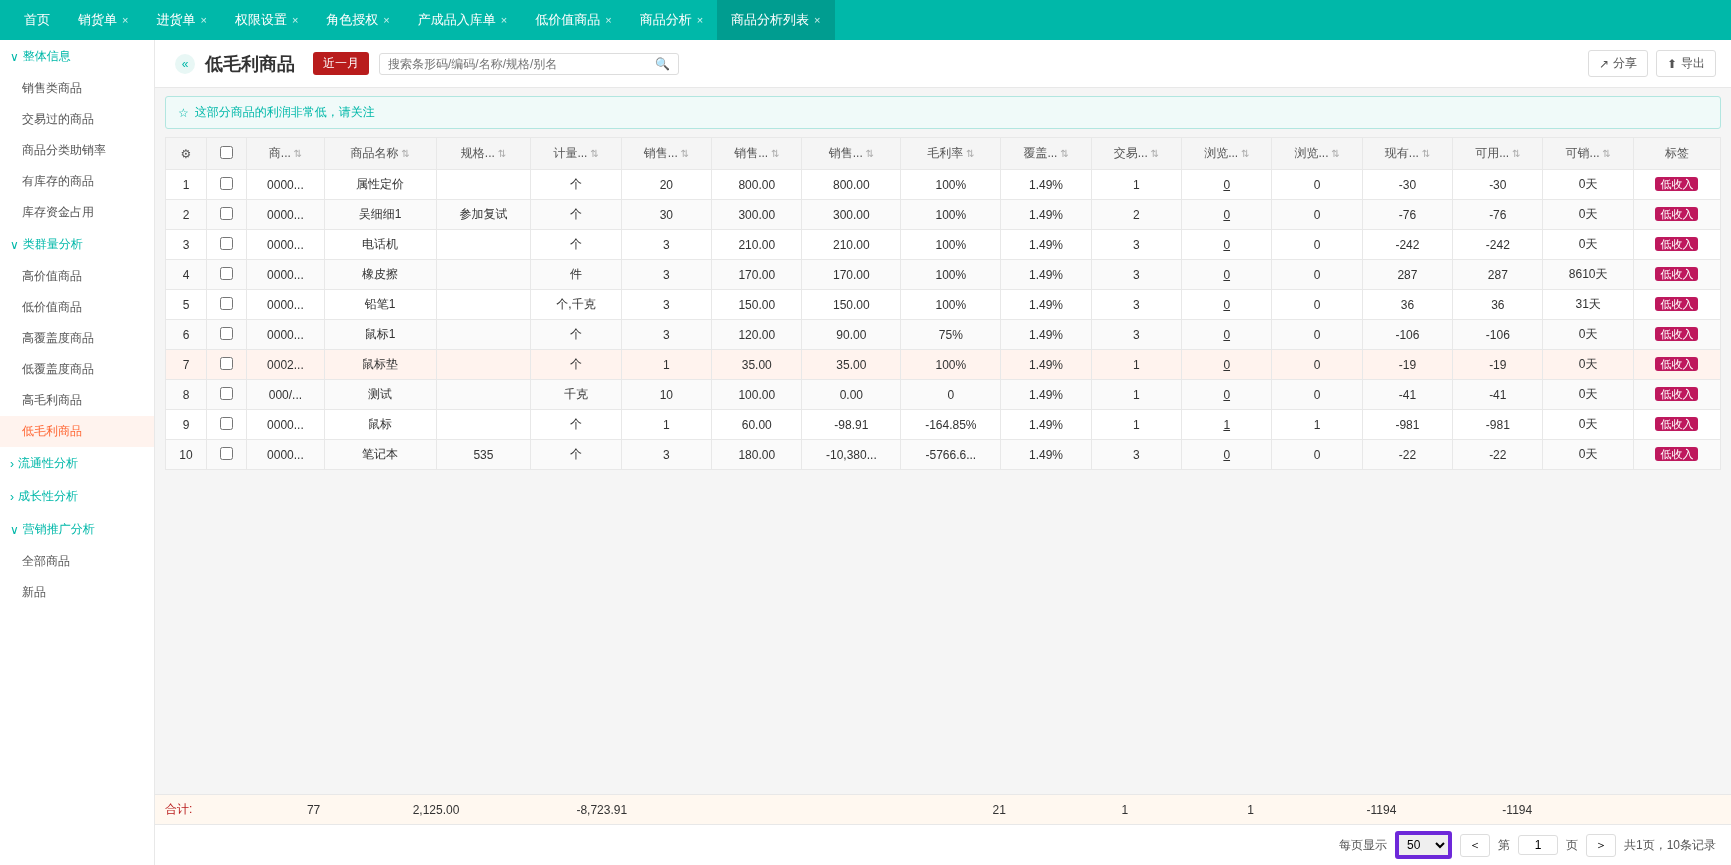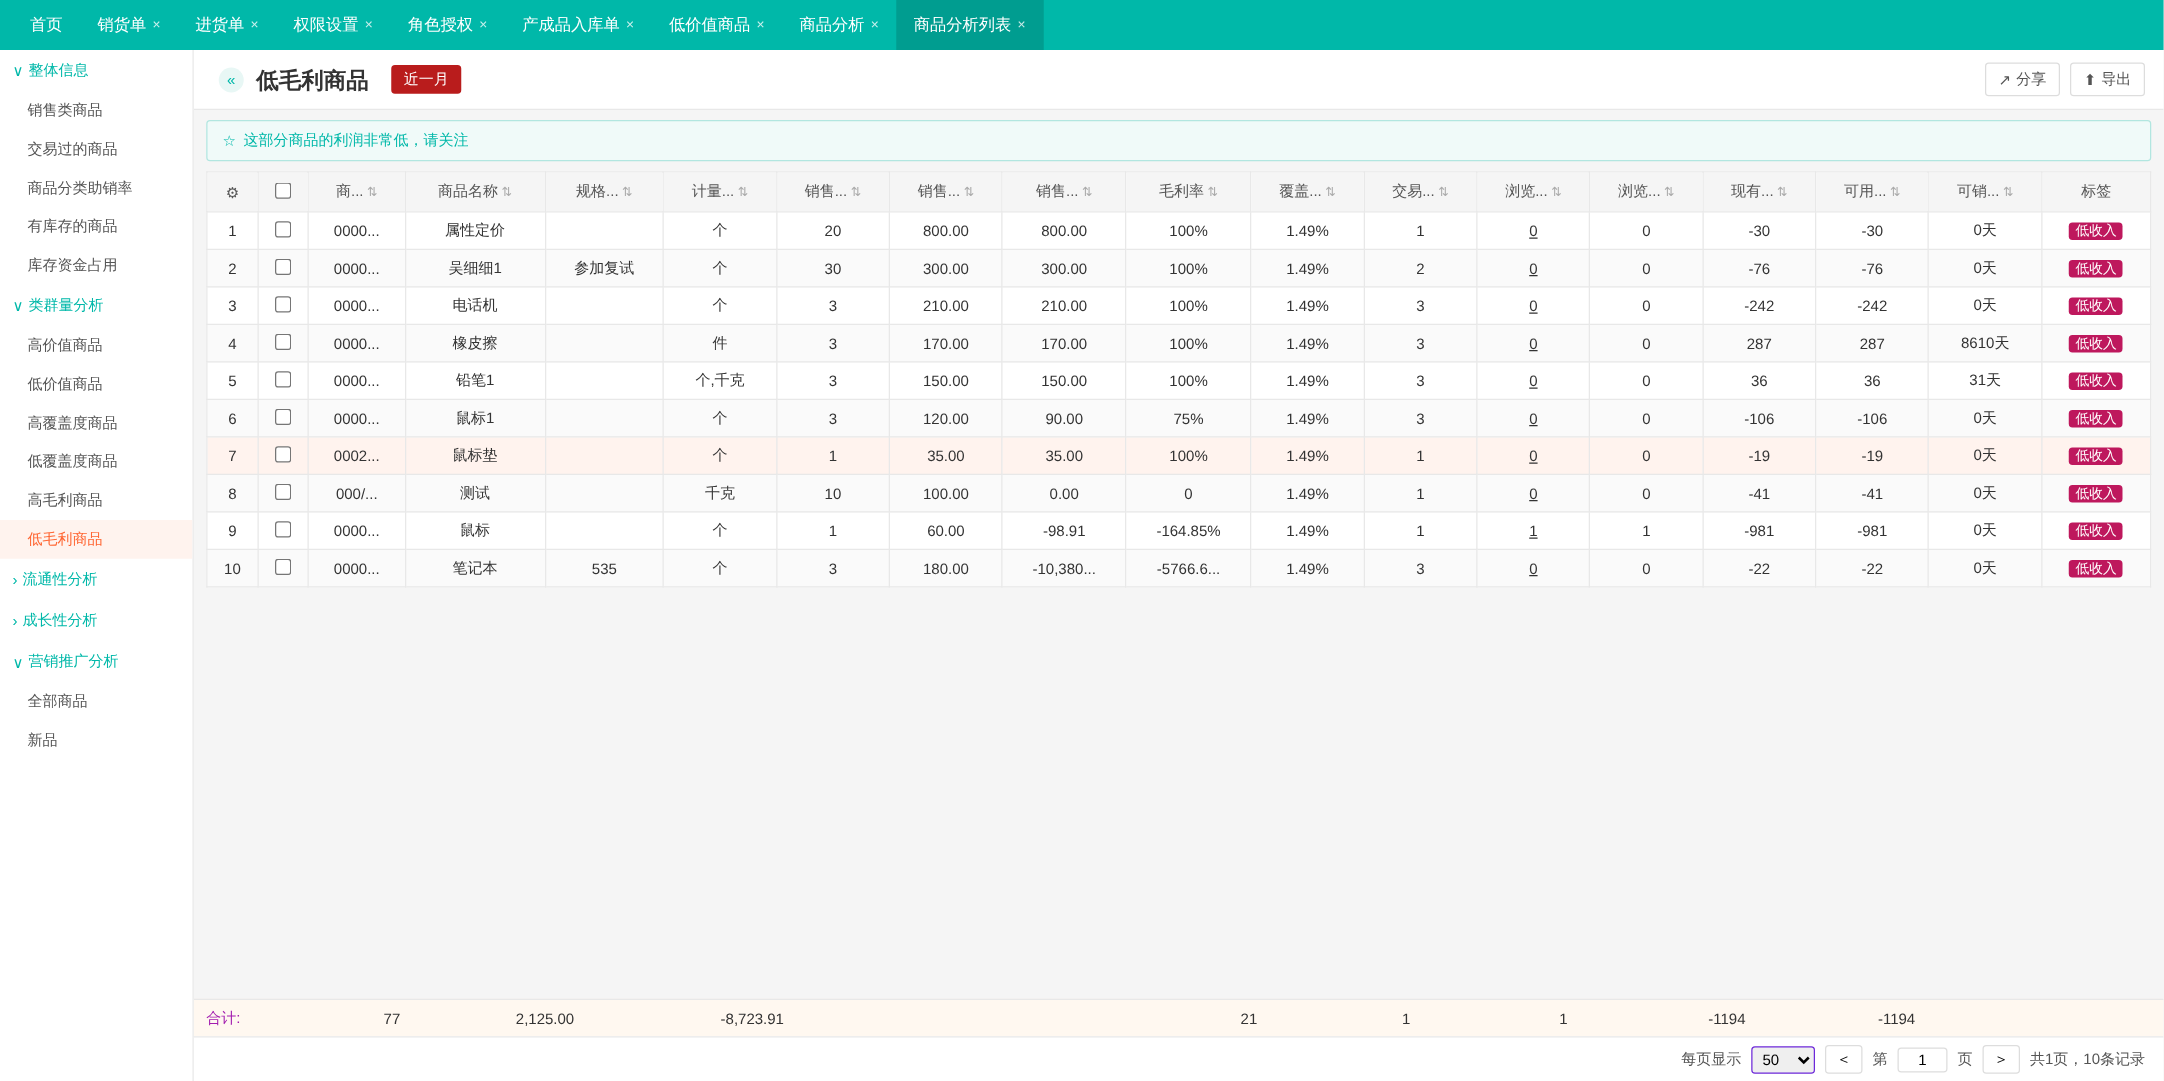--- a/index.html
+++ b/index.html
@@ -47,27 +47,27 @@
     .tag-badge { background: #ff6633; color: #fff; border-radius: 3px; padding: 1px 5px; font-size: 11px; }
     .tag-badge.low-income { background: #be185d; }
     .red-text { color: #ff4d4f; margin-top: 44px; }
     .orange-text { color: #ff6633; }
     .link-text { color: #1890ff; text-decoration: underline; cursor: pointer; }
     .th-sortable { cursor: pointer; }
     .th-sortable::after { content: ' ⇅'; font-size: 10px; color: #aaa; }
 
     
     .footer-bar { background: #fff8f0; border-top: 1px solid #e8e8e8; padding: 6px 10px; display: flex; align-items: center; }
-    .footer-total-label { font-size: 12px; color: #a21caf; margin-right: 15px; }
+    .footer-total-label { font-size: 12px; color: #b91c1c; margin-right: 15px; }
     .footer-cell { text-align: center; font-size: 12px; color: #333; }
 
     
     .pagination-bar { background: #fff; border-top: 1px solid #e8e8e8; padding: 6px 15px; display: flex; align-items: center; justify-content: flex-end; gap: 8px; }
     .pagination-bar span { font-size: 12px; color: #555; }
-    .page-size-select { border: 1px solid #6d28d9; border-radius: 3px; padding: 2px 4px; font-size: 12px; }
+    .page-size-select { border: 4px solid #6d28d9; border-radius: 3px; padding: 2px 4px; font-size: 12px; }
     .page-btn { border: 1px solid #ddd; background: #fff; padding: 2px 8px; border-radius: 3px; cursor: pointer; font-size: 12px; }
     .page-input { border: 1px solid #ddd; border-radius: 3px; width: 40px; text-align: center; padding: 2px 4px; font-size: 12px; }
 
     .collapse-btn { width: 20px; height: 20px; background: #e8f7f5; border-radius: 50%; display: flex; align-items: center; justify-content: center; cursor: pointer; color: #00b8a9; font-size: 12px; margin-left: 5px; }
   </style>
 </head>
 <body>
 
 <div class="top-nav">
   <div class="nav-item">
@@ -148,20 +148,24 @@
     <div class="sidebar-item">全部商品</div>
     <div class="sidebar-item">新品</div>
   </div>
 
   <div class="content">
 
     <div class="content-header">
       <div class="collapse-btn">«</div>
       <span class="page-title">低毛利商品</span>
       <button class="date-filter-btn">近一月</button>
+      <div class="search-box">
+        <input type="text" placeholder="搜索条形码/编码/名称/规格/别名" style="">
+        <span class="search-icon">🔍</span>
+      </div>
       <div class="header-actions">
         <button class="action-btn">
           <span>↗</span>
           <span>分享</span>
         </button>
         <button class="action-btn">
           <span>⬆</span>
           <span>导出</span>
         </button>
       </div>

